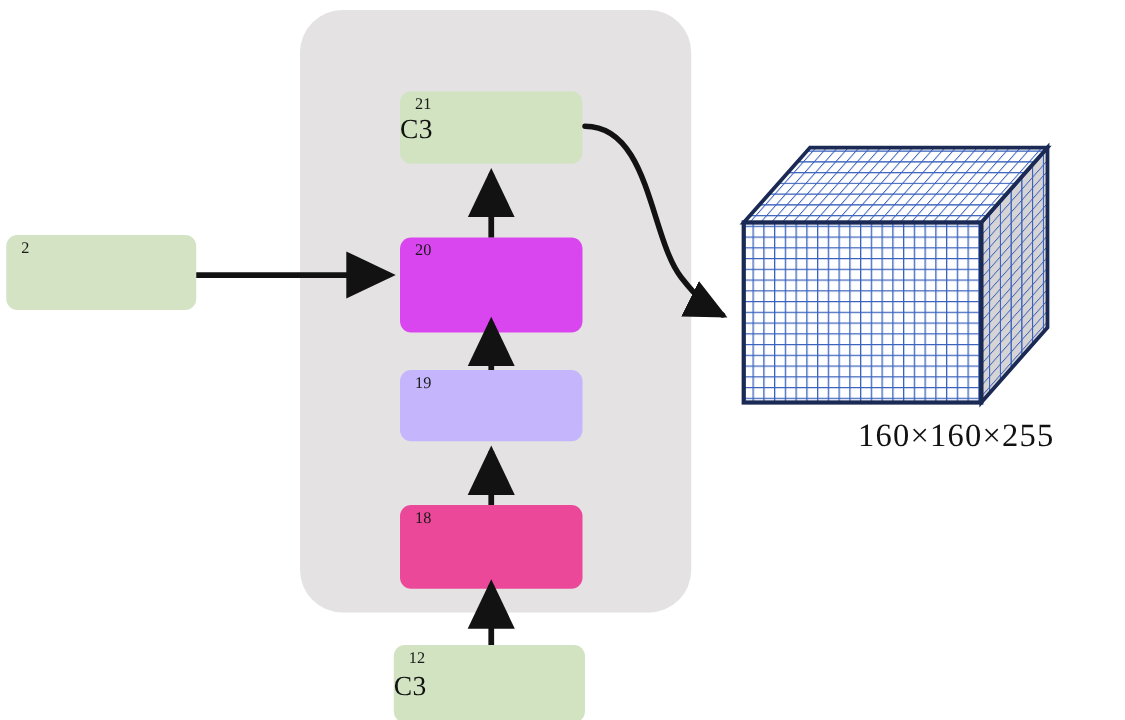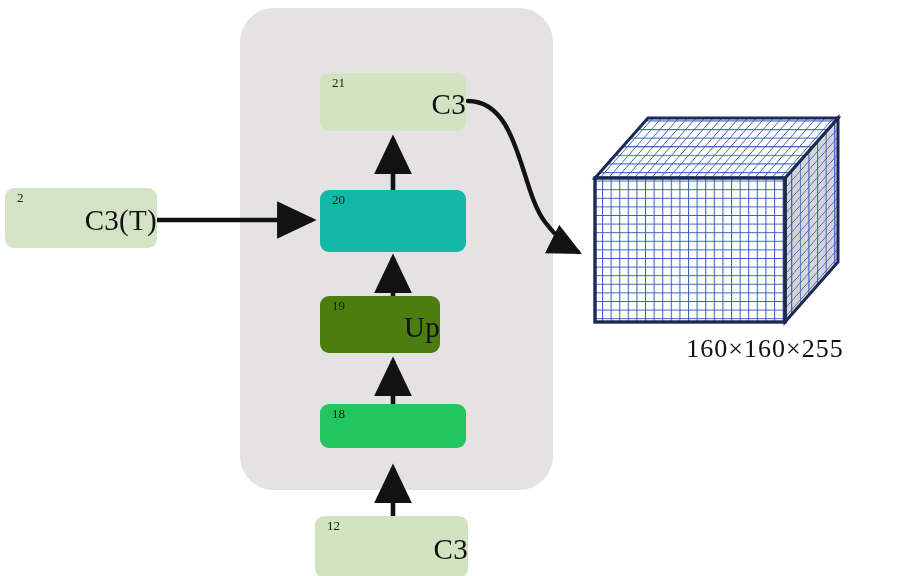--- a/index.html
+++ b/index.html
@@ -37,37 +37,37 @@
     position: absolute;
     left: 12px;
     top: 3px;
     font-size: 13px;
     color: #1a1a1a;
     line-height: 1;
     font-family: "Liberation Serif", "DejaVu Serif", serif;
   }
   .node .lbl {
     position: absolute;
-    left: 13px;
+    left: 0;
     right: 0;
     top: 50%;
     transform: translateY(-42%);
-    text-align: right;
-    font-size: 29px;
+    text-align: left;
+    font-size: 22px;
     color: #111111;
     line-height: 1;
     letter-spacing: .3px;
   }
 
   
   #node-c3t    { left: 5px;   top: 188px; width: 152px; height: 60px; background:#d4e3c4; }
   #node-c3-21  { left: 320px; top: 73px;  width: 146px; height: 58px; background:#d2e3c2; }
-  #node-concat { left: 320px; top: 190px; width: 146px; height: 62px; background:#14b8a6; }
-  #node-up     { left: 320px; top: 296px; width: 120px; height: 57px; background:#4d7c0f; }
-  #node-conv   { left: 320px; top: 404px; width: 146px; height: 44px; background:#22c55e;padding-left:21px; }
+  #node-concat { left: 320px; top: 190px; width: 146px; height: 76px; background:#d946ef; }
+  #node-up     { left: 320px; top: 296px; width: 146px; height: 57px; background:#c4b5fd; }
+  #node-conv   { left: 320px; top: 404px; width: 146px; height: 67px; background:#ec4899;padding-left:21px; }
   #node-c3-17  { left: 315px; top: 516px; width: 153px; height: 62px; background:#d2e3c2; }
 
   
   #overlay {
     position: absolute;
     left: 0; top: 0;
     width: 900px;
     height: 576px;
     pointer-events: none;
   }
@@ -87,35 +87,33 @@
 </style>
 </head>
 <body>
 
 <div id="canvas">
 
   <div class="group-panel"></div>
 
   <div class="node" id="node-c3t">
     <span class="idx">2</span>
-    <span class="lbl">C3(T)</span>
   </div>
 
   <div class="node" id="node-c3-21">
     <span class="idx">21</span>
     <span class="lbl">C3</span>
   </div>
 
   <div class="node" id="node-concat">
     <span class="idx">20</span>
   </div>
 
   <div class="node" id="node-up">
     <span class="idx">19</span>
-    <span class="lbl">Up</span>
   </div>
 
   <div class="node" id="node-conv">
     <span class="idx">18</span>
   </div>
 
   <div class="node" id="node-c3-17">
     <span class="idx">12</span>
     <span class="lbl">C3</span>
   </div>

